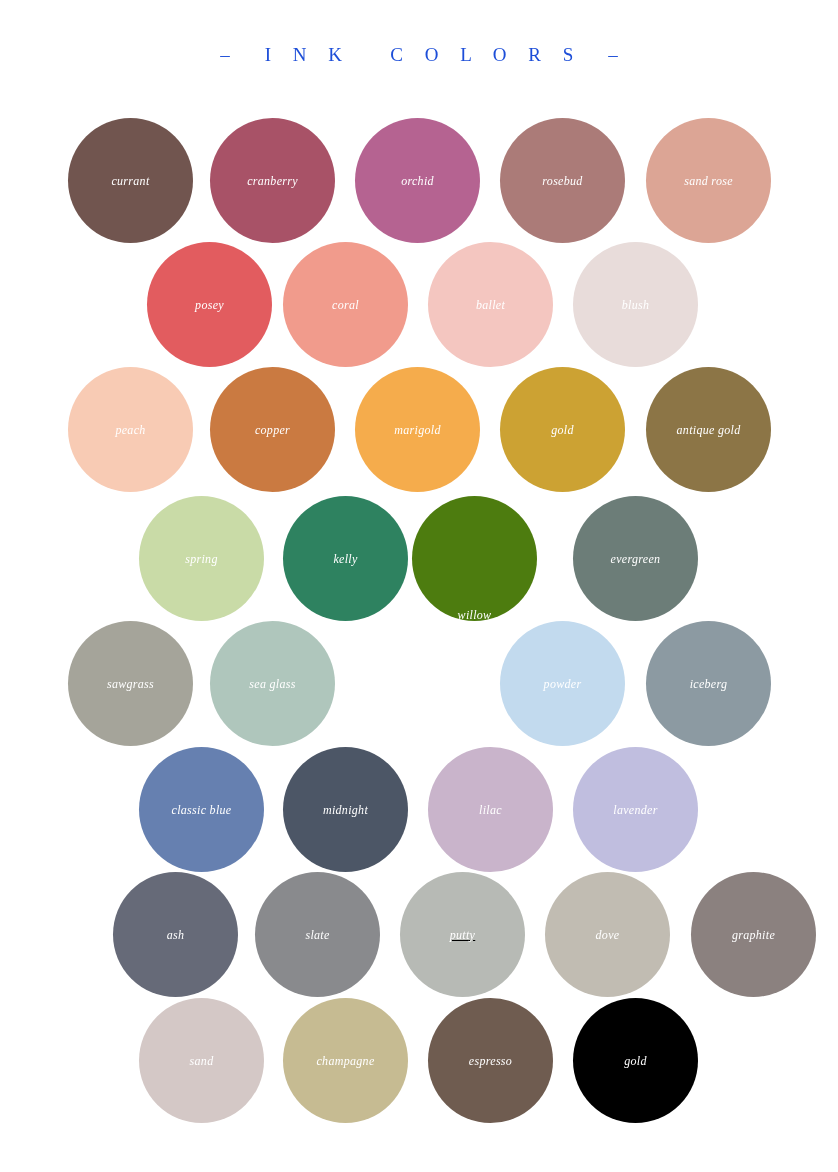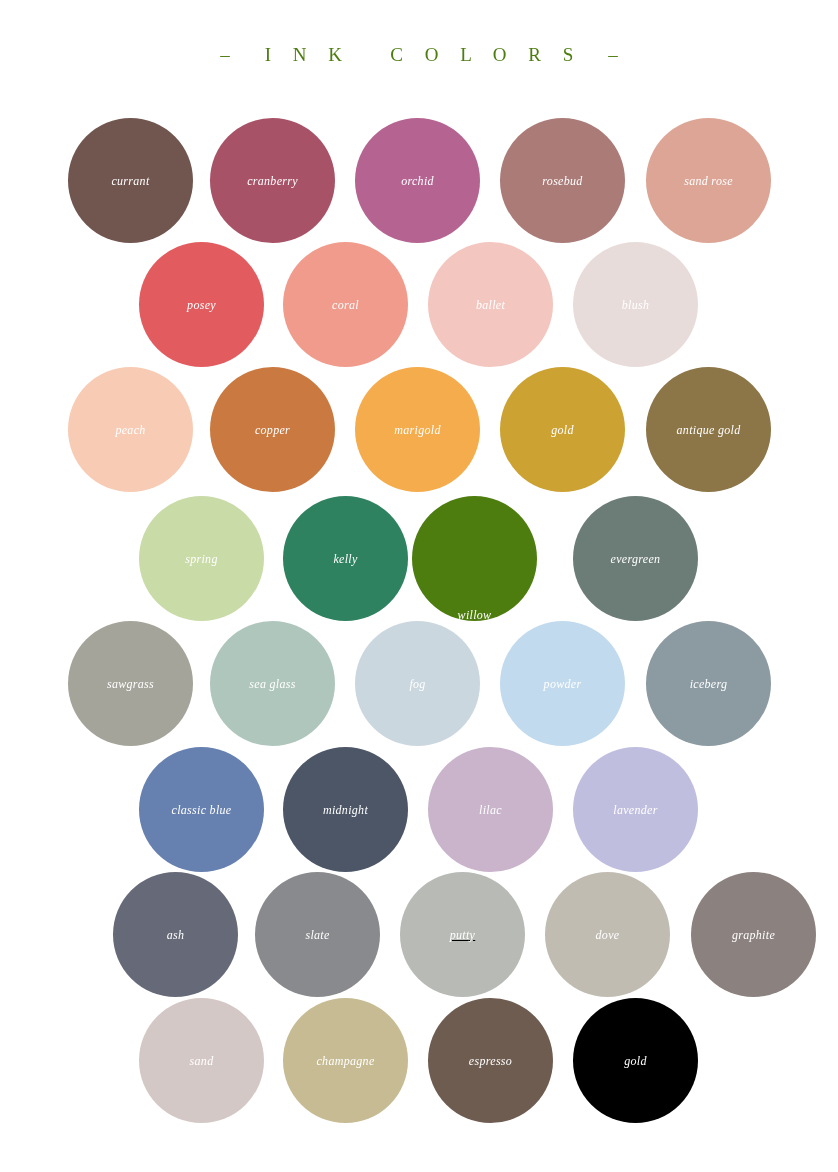--- a/index.html
+++ b/index.html
@@ -20,21 +20,21 @@
   #page-title {
     position: absolute;
     top: 44px;
     left: 0;
     width: 838px;
     text-align: center;
     font-family: "Liberation Serif", "DejaVu Serif", serif;
     font-size: 19px;
     font-weight: 400;
     letter-spacing: 8.5px;
-    color: #4d7c0f;
+    color: #1d4ed8;
     text-indent: 8.5px;
     white-space: pre;
   }
 
   #swatch-grid {
     position: absolute;
     top: 0;
     left: 0;
     width: 838px;
     height: 1172px;
@@ -87,21 +87,21 @@
         <span class="swatch-label">orchid</span>
       </div>
       <div class="swatch" style="left: 500px; width: 125px; height: 125px; background-color: rgb(171, 123, 120);">
         <span class="swatch-label">rosebud</span>
       </div>
       <div class="swatch" style="left: 646px; width: 125px; height: 125px; background-color: rgb(220, 165, 149);">
         <span class="swatch-label">sand rose</span>
       </div>
     </div>
     <div class="swatch-row" style="top: 242px;">
-      <div class="swatch" style="left: 139px; width: 125px; height: 125px; background-color: rgb(226, 92, 95);">
+      <div class="swatch" style="left: 147px; width: 125px; height: 125px; background-color: rgb(226, 92, 95);">
         <span class="swatch-label">posey</span>
       </div>
       <div class="swatch" style="left: 283px; width: 125px; height: 125px; background-color: rgb(241, 155, 140);">
         <span class="swatch-label">coral</span>
       </div>
       <div class="swatch" style="left: 428px; width: 125px; height: 125px; background-color: rgb(244, 198, 192);">
         <span class="swatch-label">ballet</span>
       </div>
       <div class="swatch" style="left: 573px; width: 125px; height: 125px; background-color: rgb(232, 220, 218);">
         <span class="swatch-label">blush</span>
@@ -138,23 +138,20 @@
         <span class="swatch-label">evergreen</span>
       </div>
     </div>
     <div class="swatch-row" style="top: 621px;">
       <div class="swatch" style="left: 68px; width: 125px; height: 125px; background-color: rgb(165, 164, 154);">
         <span class="swatch-label">sawgrass</span>
       </div>
       <div class="swatch" style="left: 210px; width: 125px; height: 125px; background-color: rgb(175, 198, 188);">
         <span class="swatch-label">sea glass</span>
       </div>
-      <div class="swatch" style="left: 355px; width: 125px; height: 125px; background-color: rgb(203, 215, 222);">
-        <span class="swatch-label">fog</span>
-      </div>
       <div class="swatch" style="left: 500px; width: 125px; height: 125px; background-color: rgb(194, 218, 238);">
         <span class="swatch-label">powder</span>
       </div>
       <div class="swatch" style="left: 646px; width: 125px; height: 125px; background-color: rgb(140, 154, 162);">
         <span class="swatch-label">iceberg</span>
       </div>
     </div>
     <div class="swatch-row" style="top: 747px;">
       <div class="swatch" style="left: 139px; width: 125px; height: 125px; background-color: rgb(102, 128, 176);">
         <span class="swatch-label">classic blue</span>

